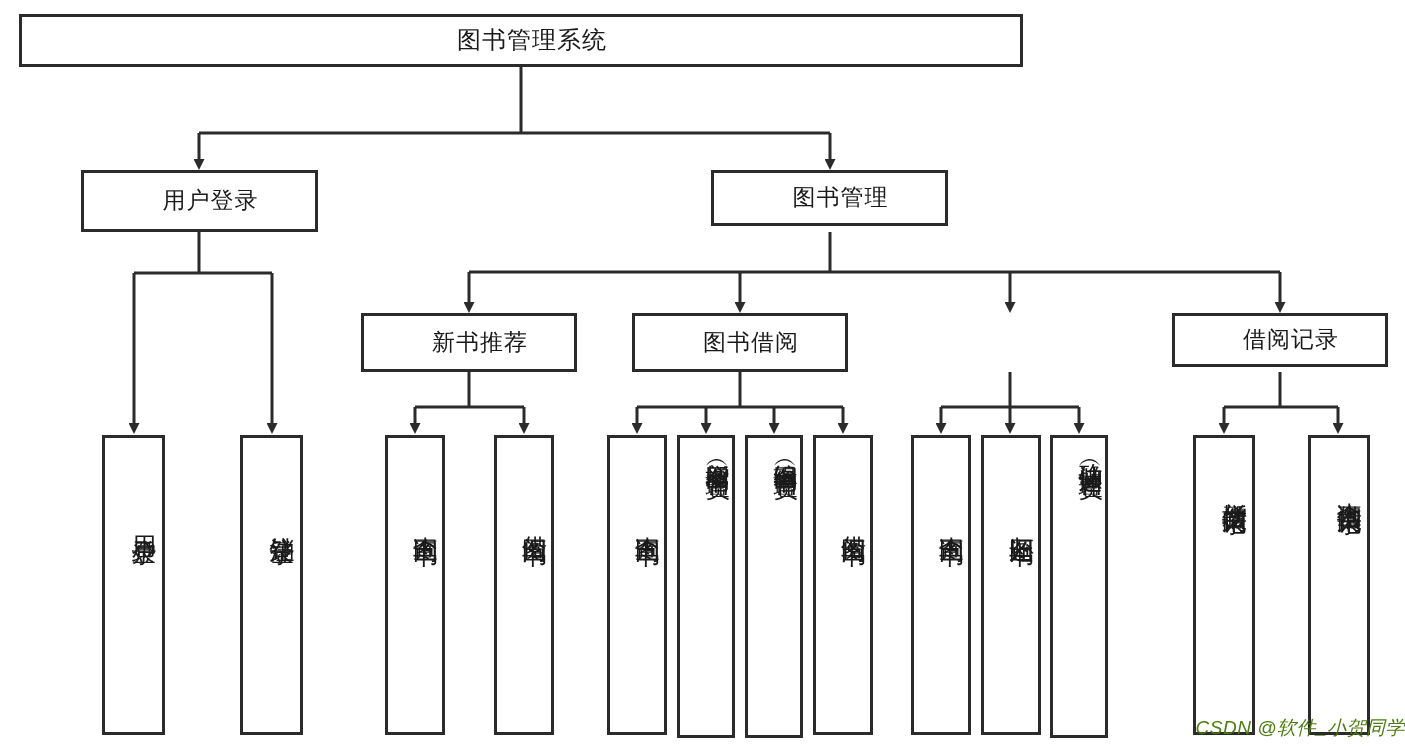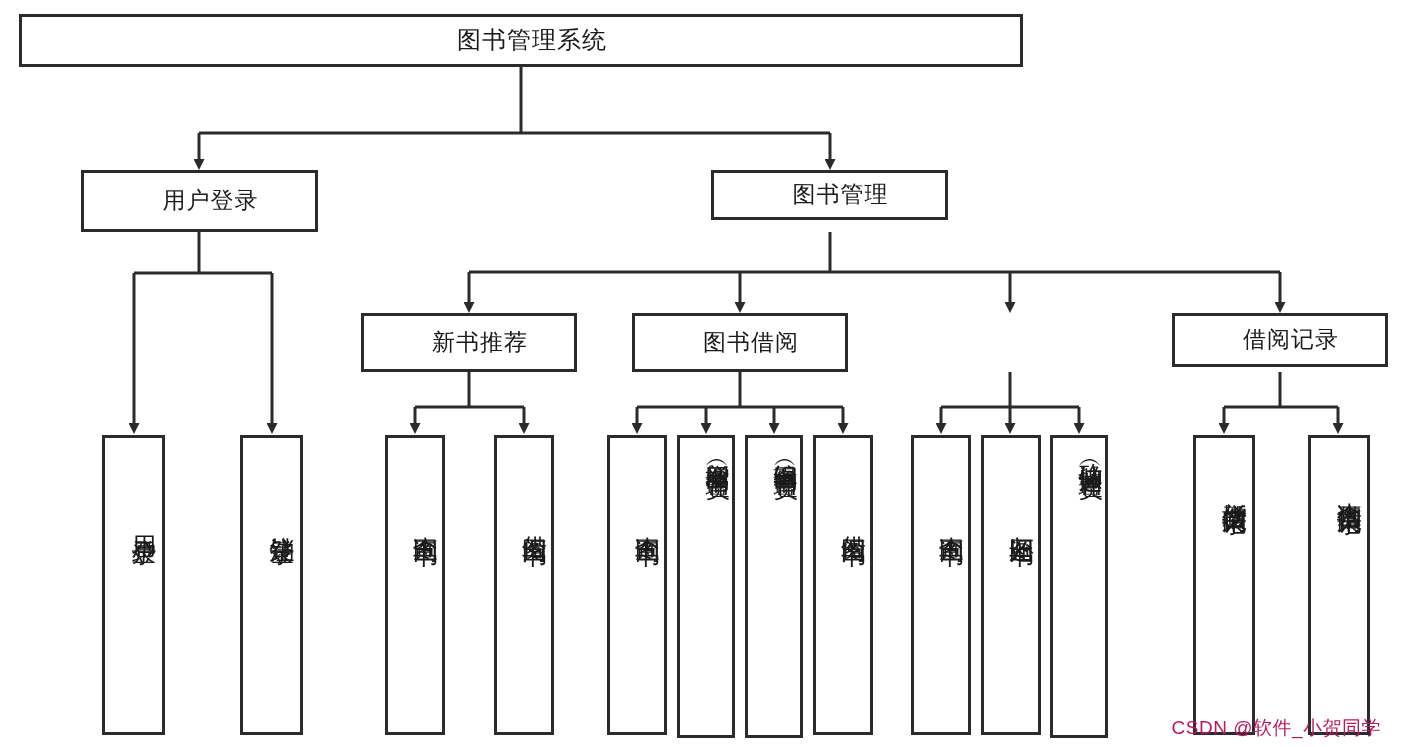--- a/index.html
+++ b/index.html
@@ -49,27 +49,28 @@
     text-orientation: upright;
     font-size: 25px;
     line-height: 1.12;
     letter-spacing: 2px;
     white-space: nowrap;
     color: #1a1a1a;
   }
   .vert.tall .vtext { font-size: 24px; }
   .watermark {
     position: absolute;
-    right: 24px;
+    right: 0;
     bottom: 6px;
     font-size: 19px;
-    color: #be185d;
+    color: #4d7c0f;
     letter-spacing: 0.5px;
     white-space: nowrap;
     user-select: none;
+    font-style: italic;
   }
 </style>
 </head>
 <body>
 
 <div id="stage">
 
   <svg id="wires" viewBox="0 0 1405 747">
     <defs>
       <marker id="arrow" markerWidth="11" markerHeight="11" refX="1" refY="5.5" orient="auto" markerUnits="userSpaceOnUse">
@@ -120,21 +121,21 @@
     </g>
   </svg>
 
   <div class="node horiz root" style="left:19px; top:14px; width:1004px; height:53px;">
     <span>图书管理系统</span>
   </div>
 
   <div class="node horiz" style="left:81px; top:170px; width:237px; height:62px;">
     <span>用户登录</span>
   </div>
-  <div class="node horiz" style="left:711px; top:170px; width:237px; height:50px;">
+  <div class="node horiz" style="left:711px; top:170px; width:237px; height:56px;">
     <span>图书管理</span>
   </div>
 
   <div class="node horiz" style="left:361px; top:313px; width:216px; height:59px;">
     <span>新书推荐</span>
   </div>
   <div class="node horiz" style="left:632px; top:313px; width:216px; height:59px;">
     <span>图书借阅</span>
   </div>
   <div class="node horiz" style="left:1172px; top:313px; width:216px; height:54px;">

